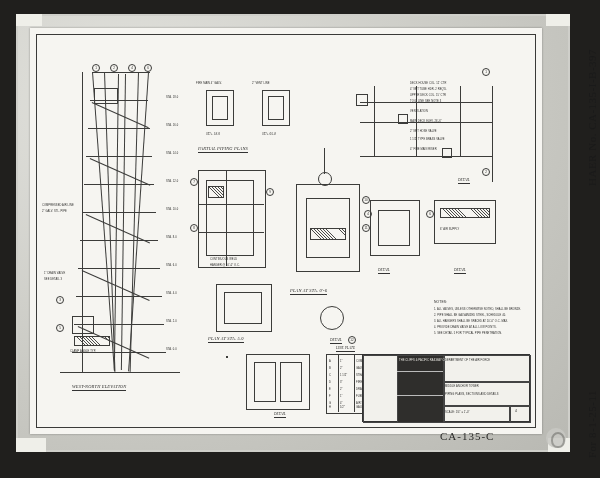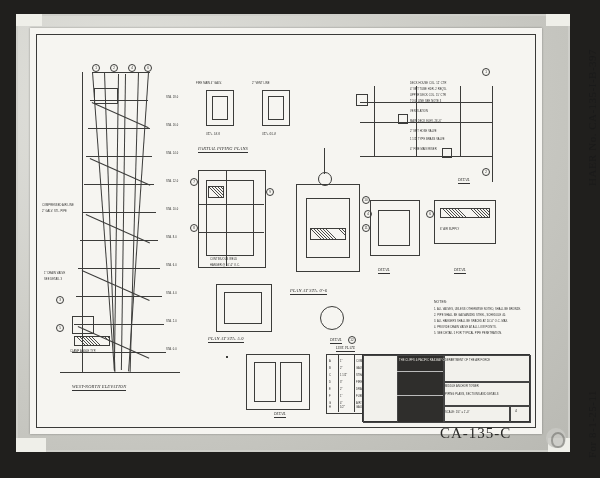--- a/index.html
+++ b/index.html
@@ -336,21 +336,21 @@
 
         <div class="ln" style="left:34px;top:16px;width:46px;height:.5px;background:#bbb;"></div>
         <div class="ln" style="left:34px;top:40px;width:46px;height:.5px;background:#bbb;"></div>
       </div>
 
       <div class="bx" style="left:196px;top:328px;width:0px;height:0px;"></div>
 
     </div>
   </div>
 
-  <div class="t" style="left:440px;bottom:36px;font-size:15px;color:#2a2a28;font-family:'Liberation Serif',serif;letter-spacing:1px;text-align:right;">CA-135-C</div>
+  <div class="t" style="left:440px;bottom:36px;font-size:11px;color:#2a2a28;font-family:'Liberation Serif',serif;letter-spacing:1px;text-align:right;">CA-135-C</div>
 
   <div class="vcap" id="vcap-top">HAER No. CA-135-I-B-397</div>
   <div class="vcap" id="vcap-bot">For 8-1-25-11</div>
 
   <div id="watermark">
     <span class="wm-logo"></span>
   </div>
 
 </div>
 

